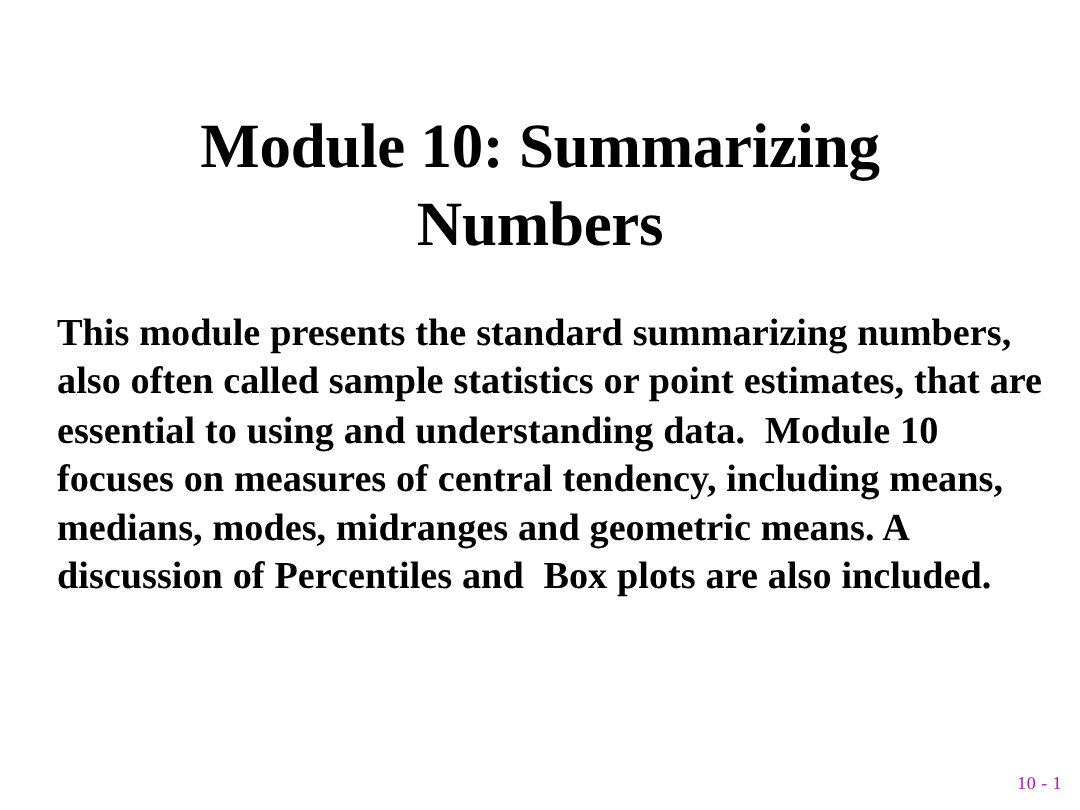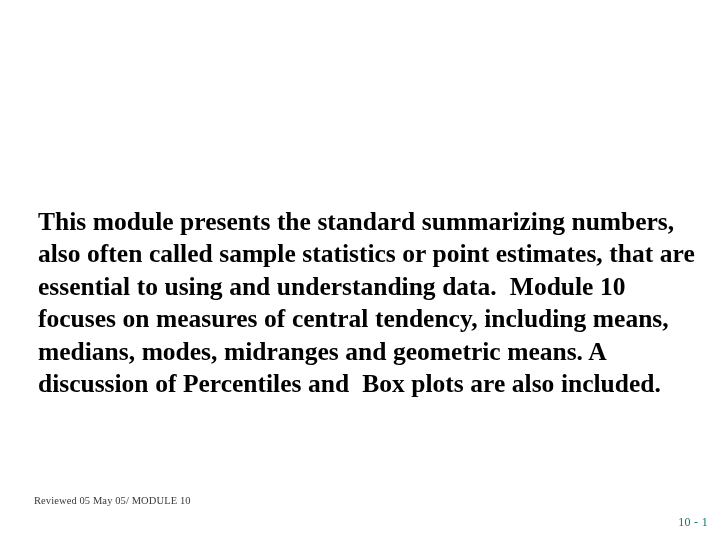--- a/index.html
+++ b/index.html
@@ -72,33 +72,35 @@
     letter-spacing: 0.1px;
     white-space: pre;
   }
   #page-number {
     position: absolute;
     right: 12px;
     top: 515px;
     font-family: "Liberation Serif", "DejaVu Serif", serif;
     font-size: 12px;
     line-height: 15px;
-    color: #0f766e;
+    color: #a21caf;
     letter-spacing: 0.3px;
     white-space: pre;
     text-align: right;
   }
 </style>
 </head>
 <body>
 
 <div id="slide">
 
+  <div id="title-block">
+    <h1 id="slide-title">Module 10: Summarizing Numbers</h1>
+  </div>
 
   <div id="body-block">
     <p id="body-text">This module presents the standard summarizing numbers, also often called sample statistics or point estimates, that are essential to using and understanding data.  Module 10 focuses on measures of central tendency, including means, medians, modes, midranges and geometric means. A discussion of Percentiles and  Box plots are also included.</p>
   </div>
 
-  <div id="footer-note">Reviewed 05 May 05/ MODULE 10</div>
 
   <div id="page-number">10 - 1</div>
 
 </div>
 
 </body></html>

